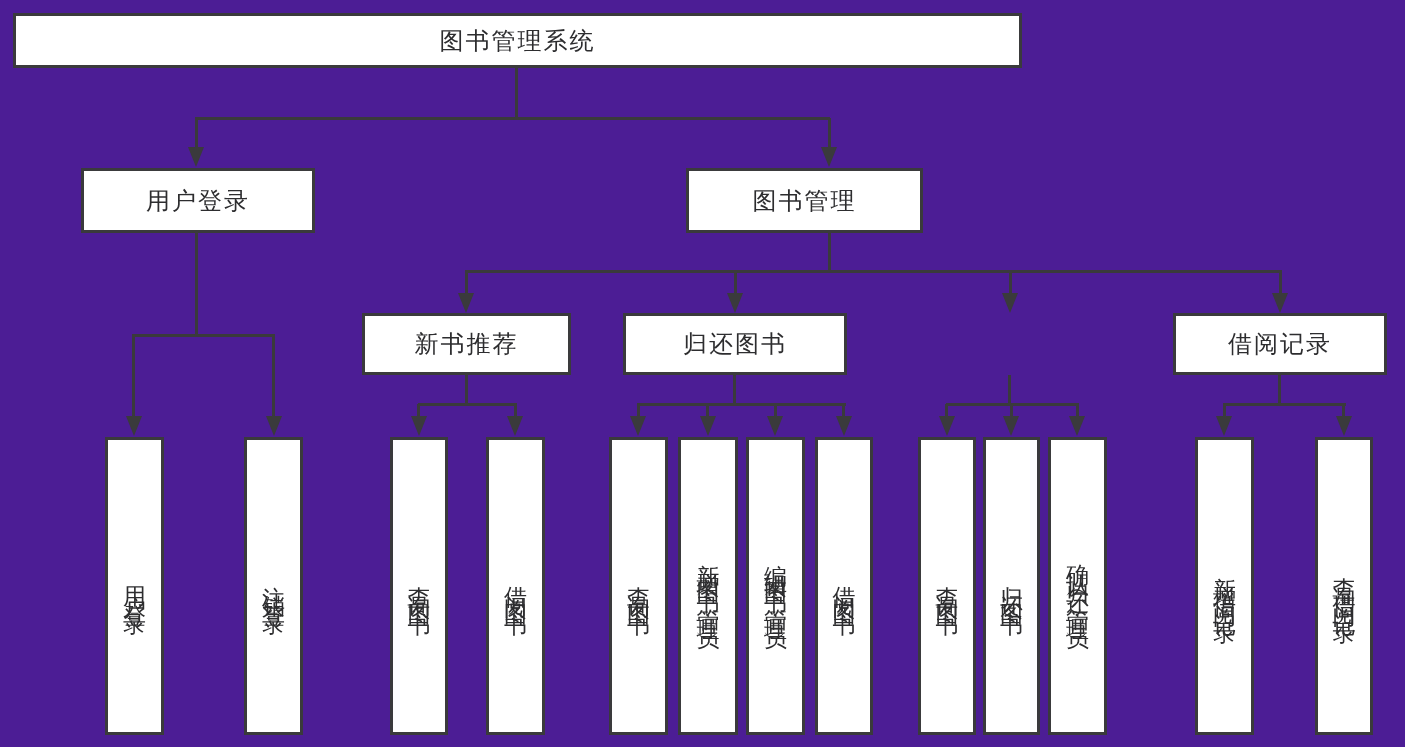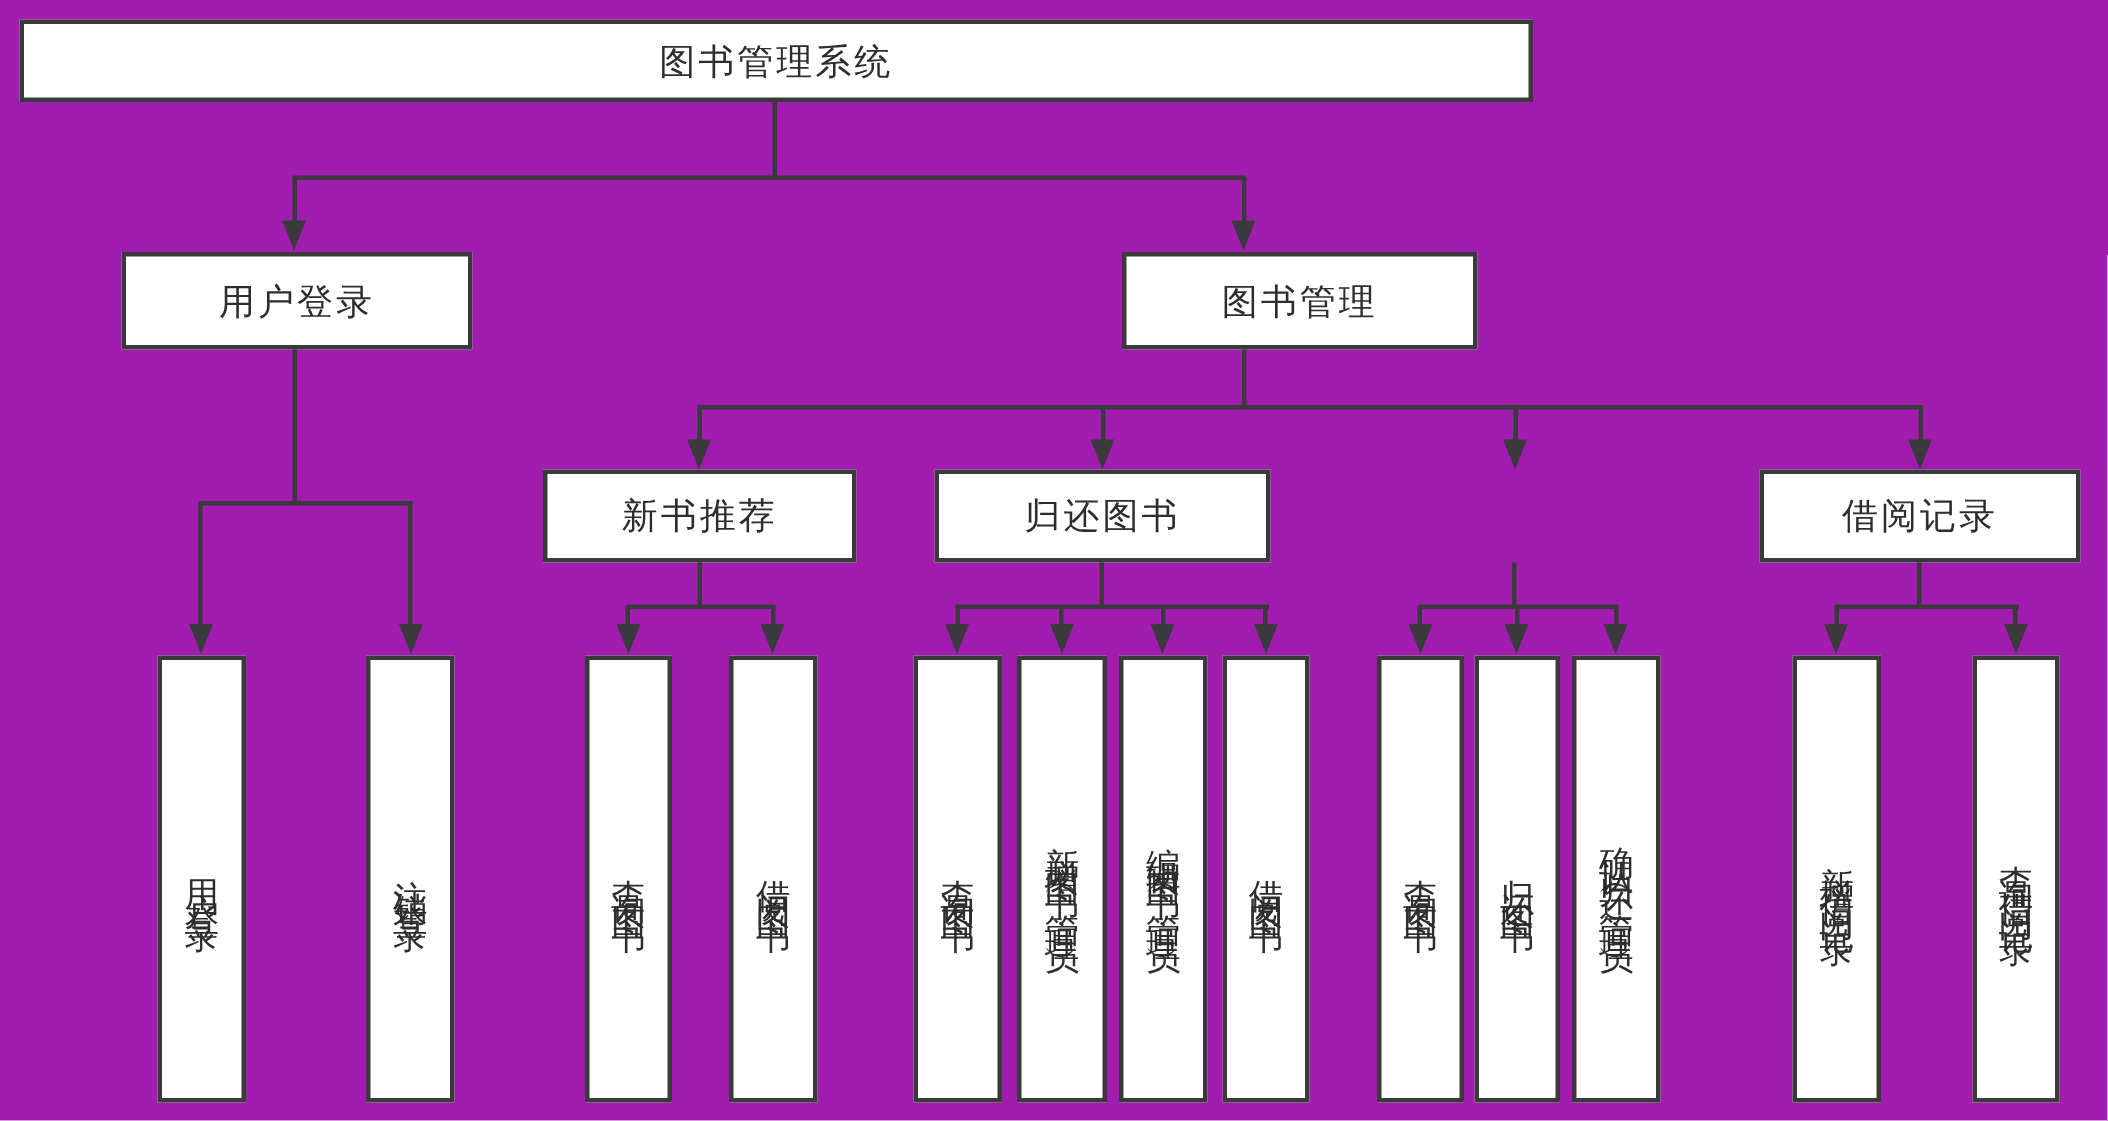--- a/index.html
+++ b/index.html
@@ -1,17 +1,17 @@
 <!DOCTYPE html>
 <html><head>
 <meta charset="utf-8">
 <style>
   html,body{margin:0;padding:0;background:#ffffff;}
   .canvas{
-    position:relative;width:1405px;height:747px;background:#a21caf;overflow:hidden;
+    position:relative;width:1405px;height:747px;background:#4c1d95;overflow:hidden;
     font-family:"Liberation Sans",sans-serif;color:#2d2d2f;
   }
   .box{
     position:absolute;box-sizing:border-box;border:3px solid #3a3a3c;background:#ffffff;
     display:flex;align-items:center;justify-content:center;
   }
   .hbox .label{font-size:24px;letter-spacing:2px;white-space:nowrap;}
   .vtext{
     writing-mode:vertical-rl;text-orientation:mixed;
     font-size:23px;letter-spacing:9px;line-height:1;
@@ -36,21 +36,21 @@
   <div class="vl" style="left:515px;top:68px;height:52px"></div>
   <div class="hl" style="left:195px;top:117px;width:635px"></div>
   <div class="vl" style="left:195px;top:118px;height:32px"></div>
   <div class="ar" style="left:188px;top:147px"></div>
   <div class="vl" style="left:828px;top:118px;height:32px"></div>
   <div class="ar" style="left:821px;top:147px"></div>
 
   <div class="box hbox" style="left:81px;top:168px;width:234px;height:65px">
     <span class="label">用户登录</span>
   </div>
-  <div class="box hbox" style="left:748px;top:168px;width:237px;height:65px">
+  <div class="box hbox" style="left:686px;top:168px;width:237px;height:65px">
     <span class="label">图书管理</span>
   </div>
 
   <div class="vl" style="left:195px;top:233px;height:103px"></div>
   <div class="hl" style="left:132px;top:334px;width:143px"></div>
   <div class="vl" style="left:132px;top:335px;height:82px"></div>
   <div class="ar" style="left:126px;top:416px"></div>
   <div class="vl" style="left:272px;top:335px;height:82px"></div>
   <div class="ar" style="left:266px;top:416px"></div>
 

